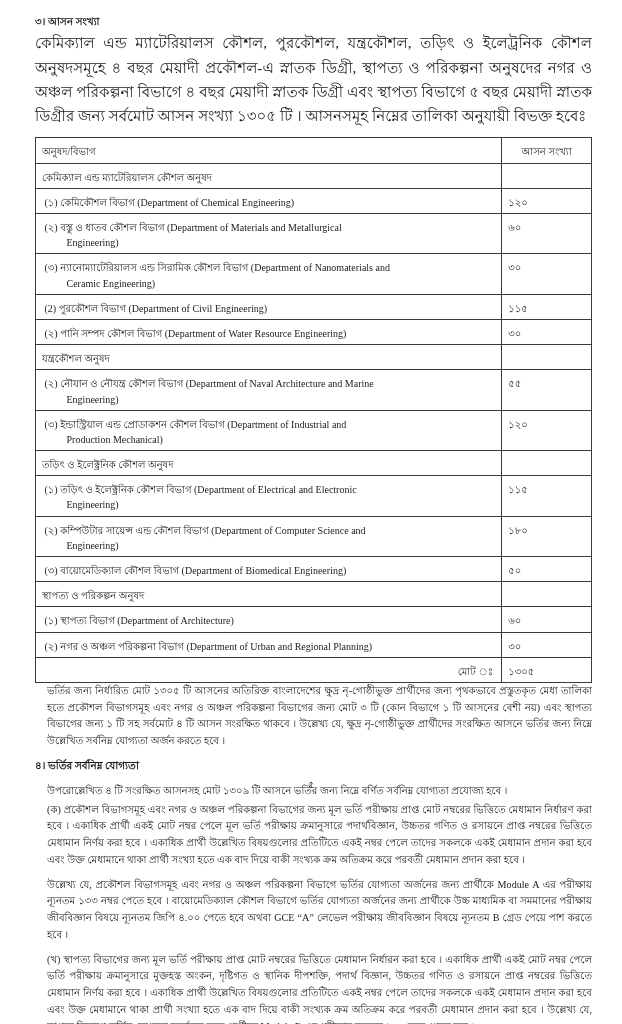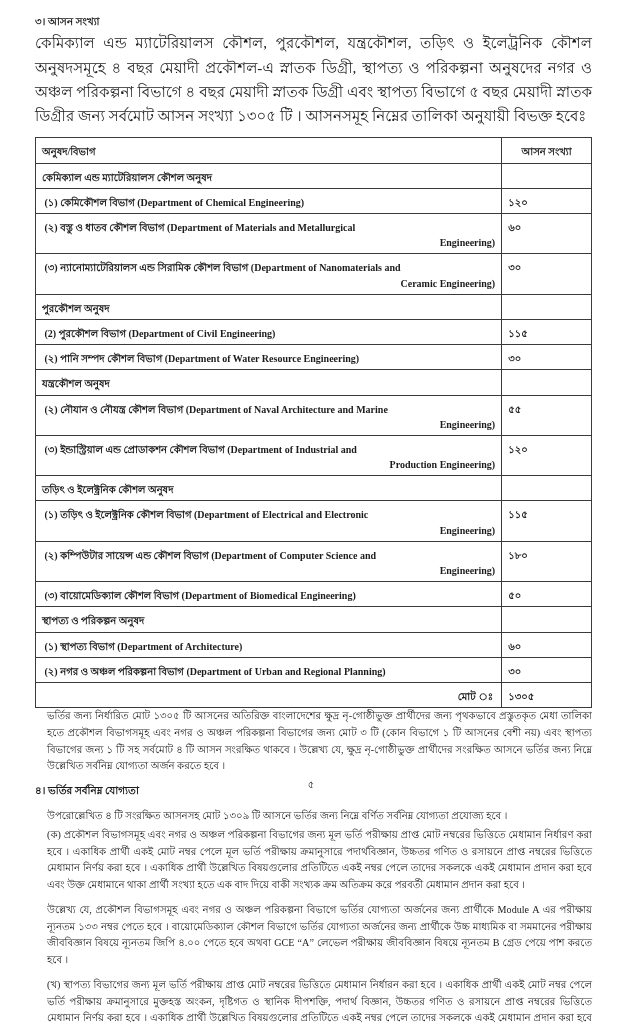--- a/index.html
+++ b/index.html
@@ -43,42 +43,41 @@
     margin: 0 0 0 0;
     border: 1.1px solid #2b2b2b;
   }
   table.seats td, table.seats th {
     border: 0.9px solid #3a3a3a;
     padding: 6px 6px 3px 6px;
     font-size: 10px;
     line-height: 1.52;
     vertical-align: top;
     text-align: left;
-    font-weight: bold;
+    font-weight: normal;
   }
   .col-dept { width: 462px; }
   .col-seats { width: 89px; text-align: center !important; }
   .hdr td {
     font-weight: 600;
     font-size: 10.1px;
   }
   .hdr .col-seats { text-align: center !important; }
   .faculty td {
     font-weight: 600;
     font-size: 10.1px;
     padding-left: 14px;
   }
   .dept-cell {
     padding-left: 9px !important;
     text-indent: -0.5px;
   }
   .dept-cell .cont {
     display: block;
     padding-left: 22px;
-    text-align: right;
   }
   .seat-cell {
     text-align: right;
     font-size: 10px;
   }
   .total-label {
     text-align: right !important;
     font-weight: 600;
     padding-right: 8px !important;
   }
@@ -142,42 +141,38 @@
           <td class="seat-cell">১২০</td>
         </tr>
         <tr>
           <td class="dept-cell"><span>(২) বস্তু ও ধাতব কৌশল বিভাগ (Department of Materials and Metallurgical</span><span class="cont">Engineering)</span></td>
           <td class="seat-cell">৬০</td>
         </tr>
         <tr>
           <td class="dept-cell"><span>(৩) ন্যানোম্যাটেরিয়ালস এন্ড সিরামিক কৌশল বিভাগ (Department of Nanomaterials and</span><span class="cont">Ceramic Engineering)</span></td>
           <td class="seat-cell">৩০</td>
         </tr>
-        <tr class="faculty">
-          <td>পুরকৌশল অনুষদ</td>
-          <td class="col-seats">&nbsp;</td>
-        </tr>
         <tr>
           <td class="dept-cell"><span>(2) পুরকৌশল বিভাগ  (Department of Civil Engineering)</span></td>
           <td class="seat-cell">১১৫</td>
         </tr>
         <tr>
           <td class="dept-cell"><span>(২) পানি সম্পদ কৌশল বিভাগ  (Department of Water Resource Engineering)</span></td>
           <td class="seat-cell">৩০</td>
         </tr>
         <tr class="faculty">
           <td>যন্ত্রকৌশল অনুষদ</td>
           <td class="col-seats">&nbsp;</td>
         </tr>
         <tr>
           <td class="dept-cell"><span>(২) নৌযান ও নৌযন্ত্র কৌশল বিভাগ  (Department of Naval Architecture and Marine</span><span class="cont">Engineering)</span></td>
           <td class="seat-cell">৫৫</td>
         </tr>
         <tr>
-          <td class="dept-cell"><span>(৩) ইন্ডাস্ট্রিয়াল এন্ড প্রোডাকশন কৌশল বিভাগ  (Department of Industrial and</span><span class="cont">Production Engineering)</span></td>
+          <td class="dept-cell"><span>(৩) ইন্ডাস্ট্রিয়াল এন্ড প্রোডাকশন কৌশল বিভাগ  (Department of Industrial and</span><span class="cont">Production Mechanical)</span></td>
           <td class="seat-cell">১২০</td>
         </tr>
         <tr class="faculty">
           <td>তড়িৎ ও ইলেক্ট্রনিক কৌশল অনুষদ</td>
           <td class="col-seats">&nbsp;</td>
         </tr>
         <tr>
           <td class="dept-cell"><span>(১) তড়িৎ ও ইলেক্ট্রনিক কৌশল বিভাগ  (Department of Electrical and Electronic</span><span class="cont">Engineering)</span></td>
           <td class="seat-cell">১১৫</td>
         </tr>

